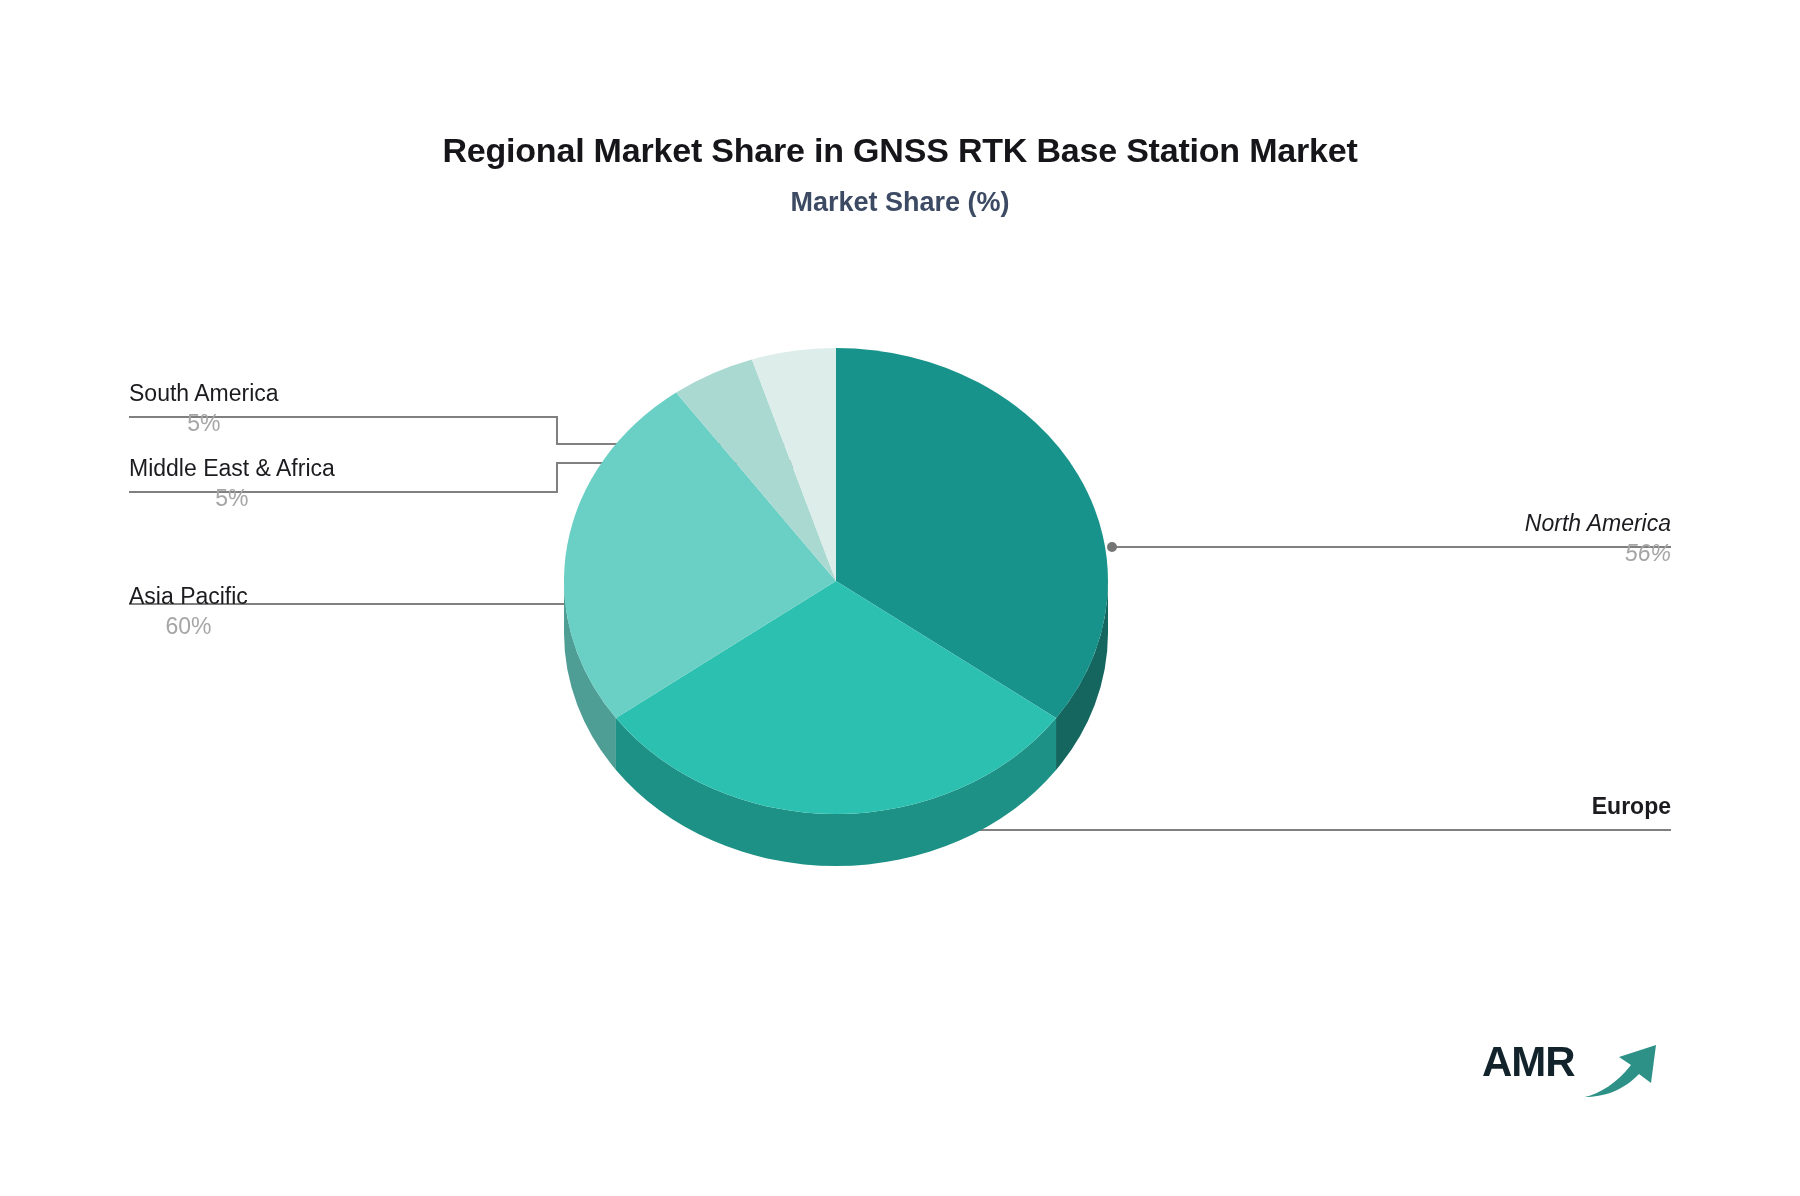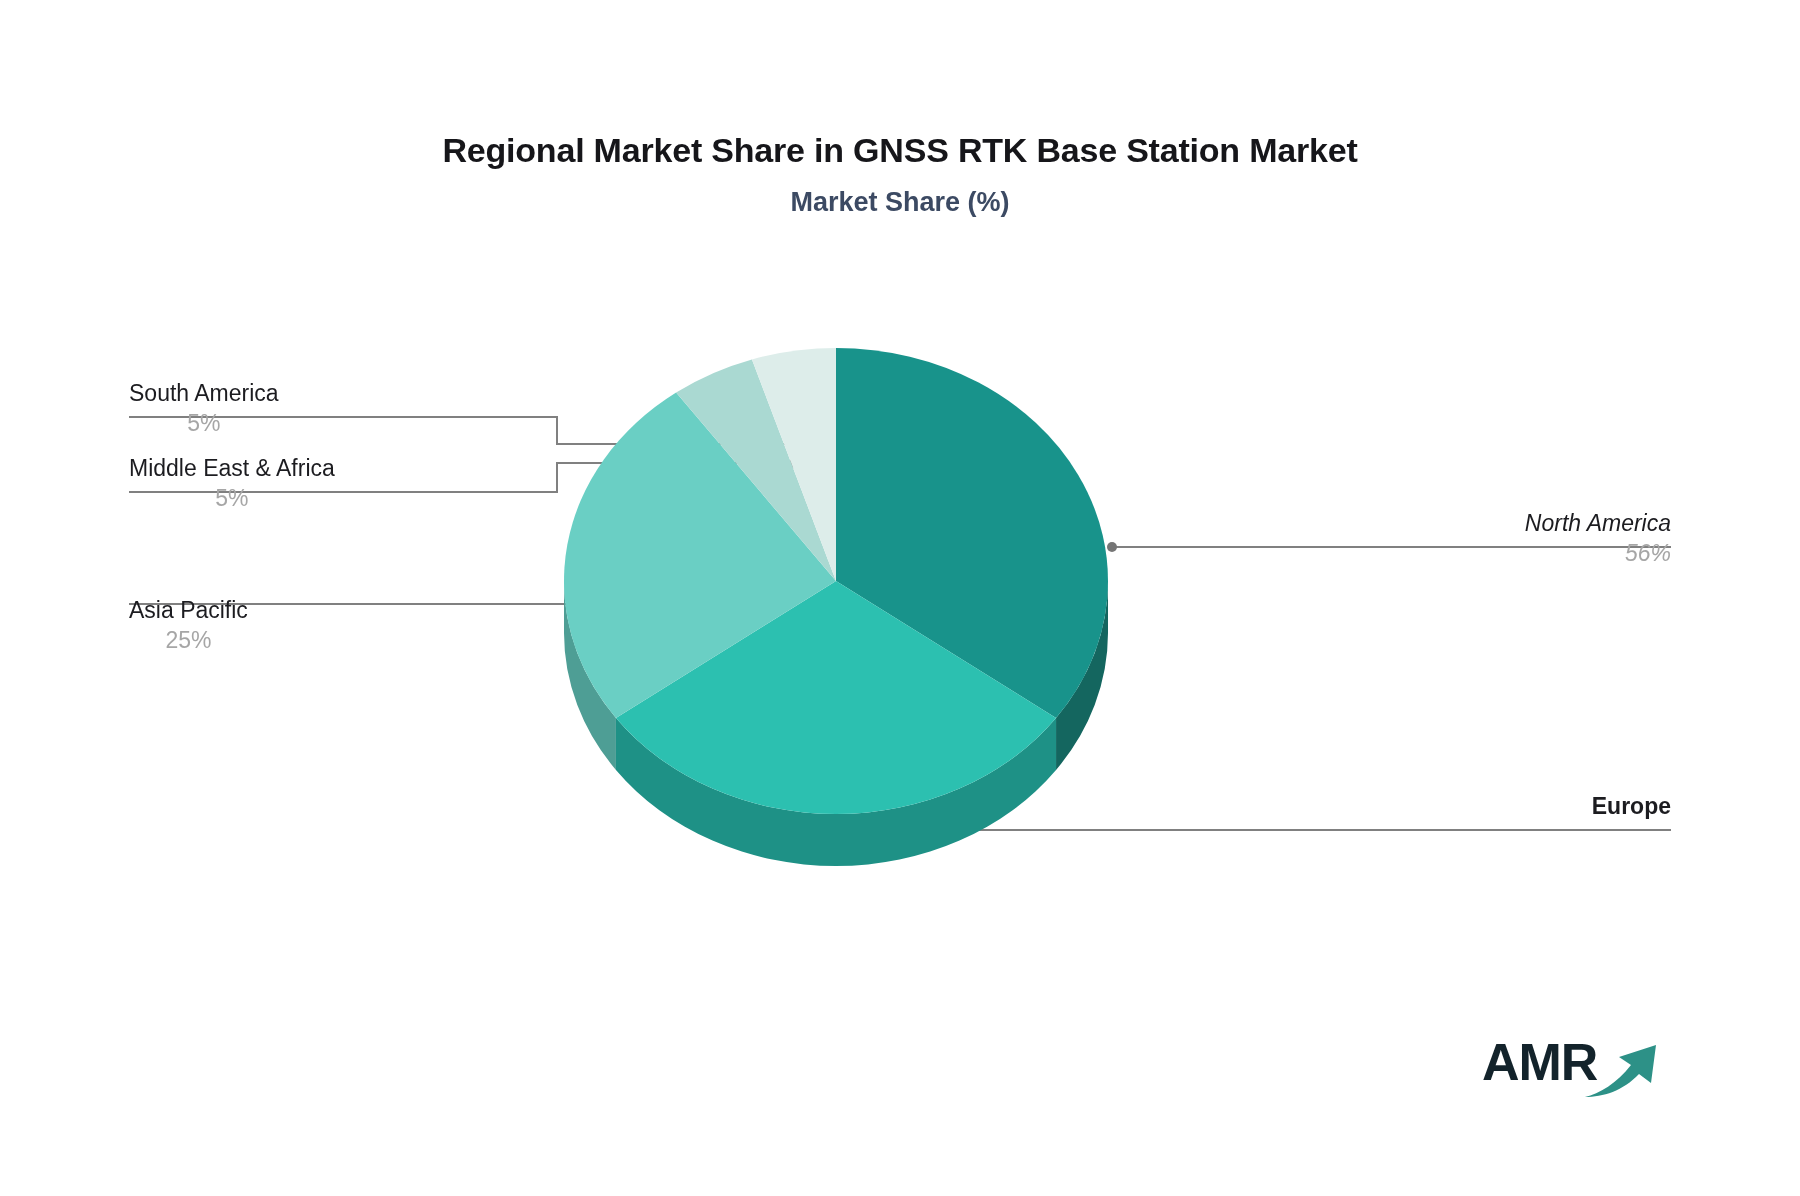--- a/index.html
+++ b/index.html
@@ -79,21 +79,21 @@
     position: absolute;
     left: 1482px;
     top: 1030px;
     width: 175px;
     height: 72px;
   }
   #amr-logo .wordmark {
     position: absolute;
     left: 0;
     top: 4px;
-    font-size: 52px;
+    font-size: 42px;
     font-weight: bold;
     color: #13232b;
     letter-spacing: -1px;
     line-height: 56px;
   }
   #amr-logo .arrow {
     position: absolute;
     left: 101px;
     top: 8px;
   }
@@ -158,23 +158,23 @@
   <div class="callout left" style="left:129px; top:378px;">
     <div class="name">South America</div>
     <div class="value">5%</div>
   </div>
 
   <div class="callout left" style="left:129px; top:453px;">
     <div class="name">Middle East &amp; Africa</div>
     <div class="value">5%</div>
   </div>
 
-  <div class="callout left" style="left:129px; top:595px;">
+  <div class="callout left" style="left:129px; top:581px;">
     <div class="name">Asia Pacific</div>
-    <div class="value">25%</div>
+    <div class="value">60%</div>
   </div>
 
   <div class="callout right" style="left:1171px; width:500px; top:508px;font-style:italic;">
     <div class="name">North America</div>
     <div class="value">56%</div>
   </div>
 
   <div class="callout right" style="left:1171px; width:500px; top:791px;font-weight:bold;">
     <div class="name">Europe</div>
   </div>

